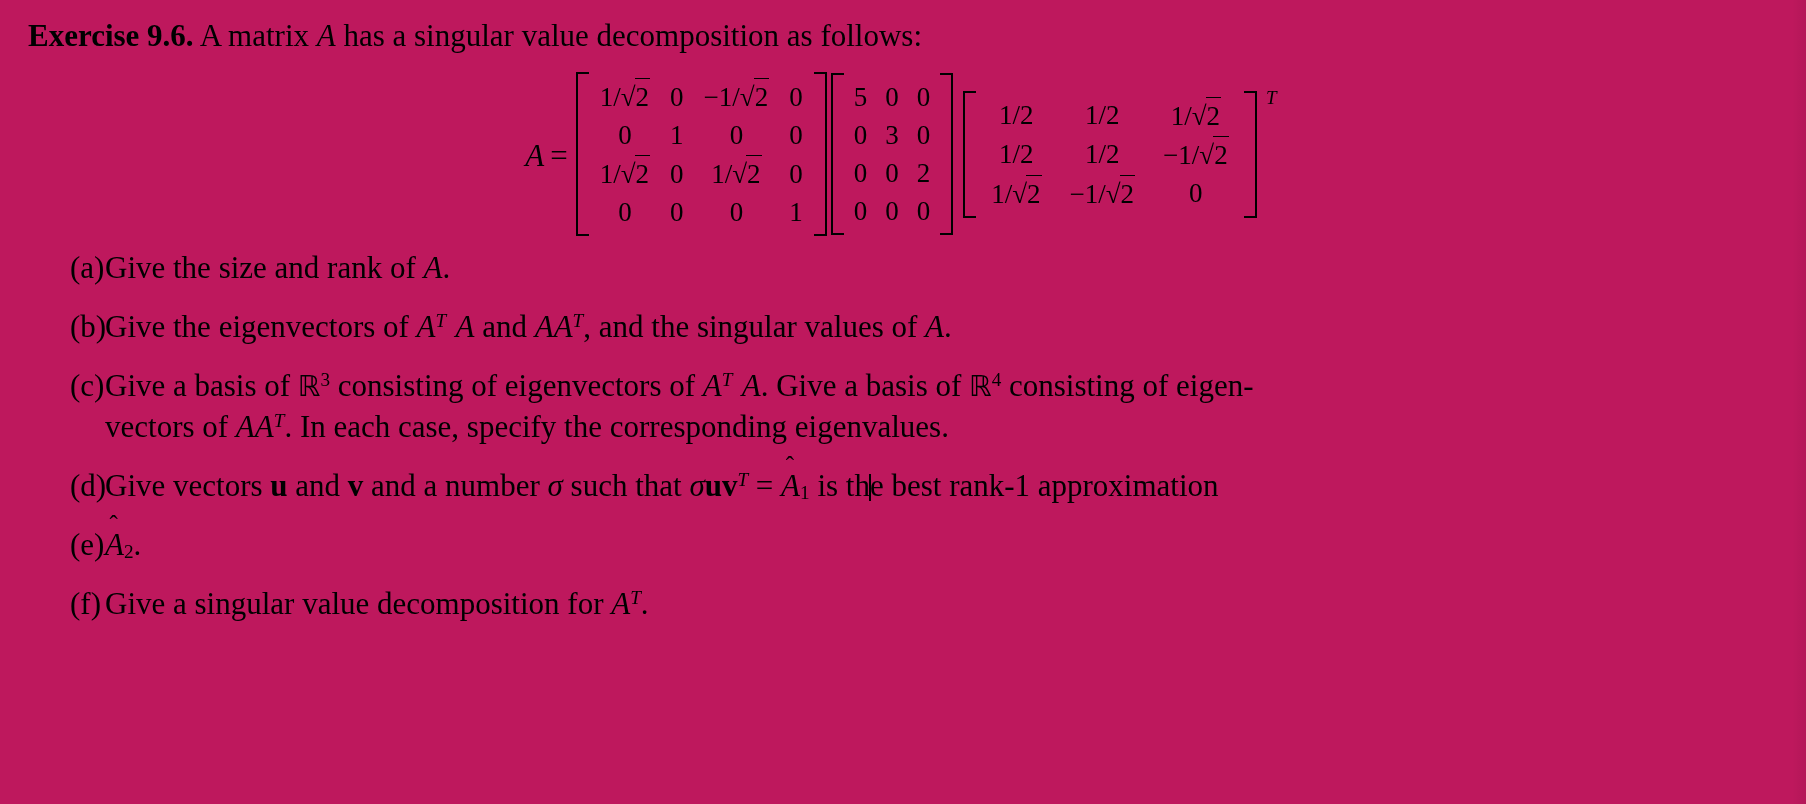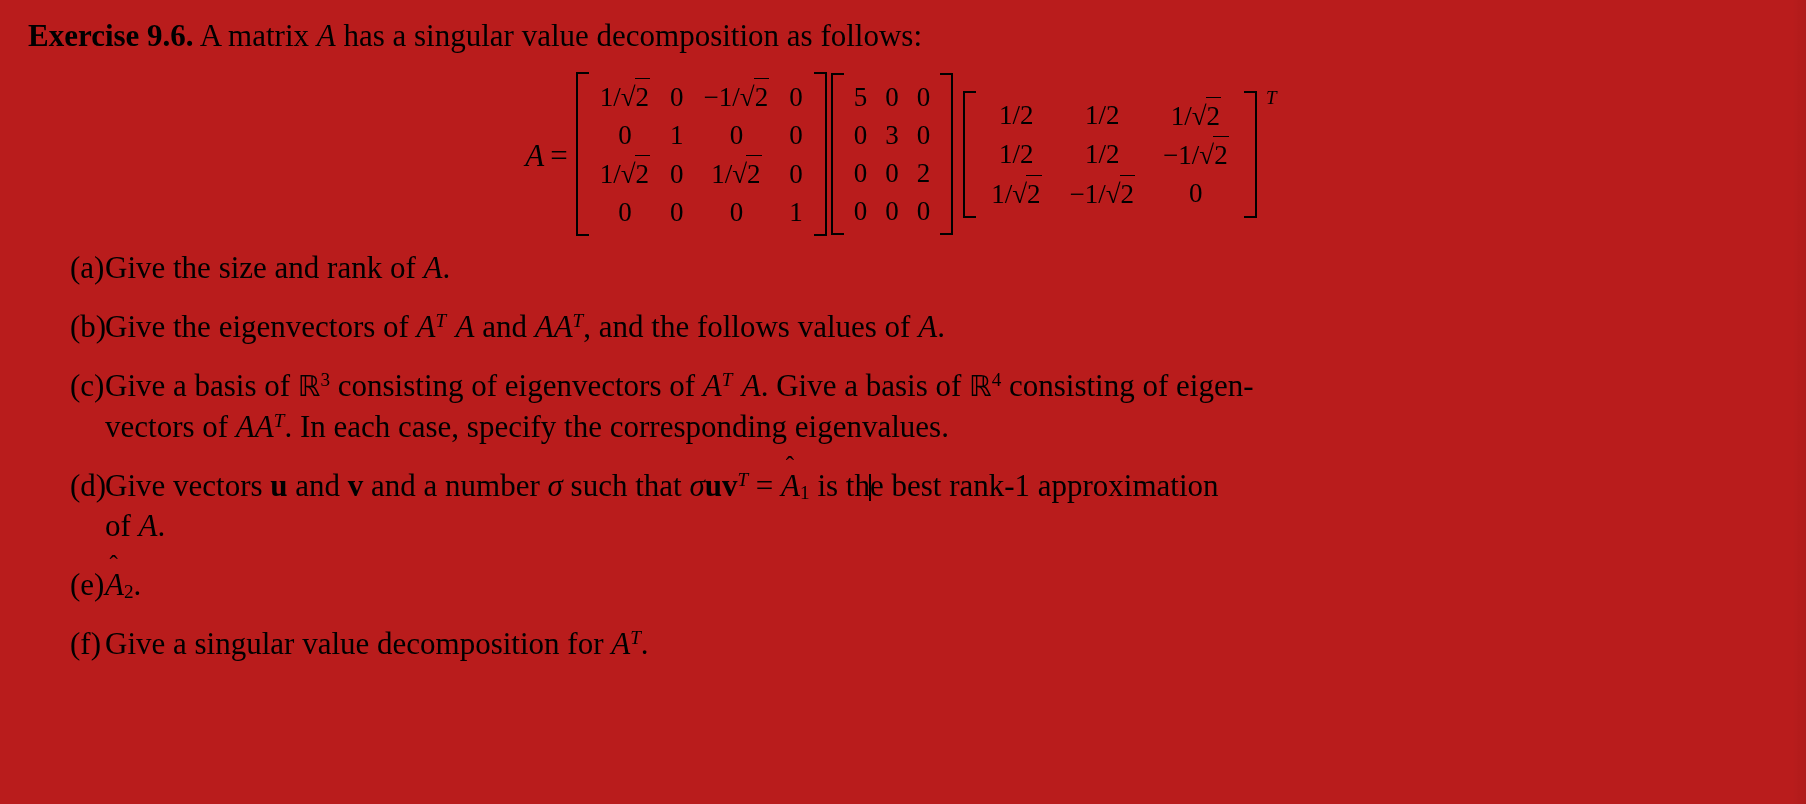--- a/index.html
+++ b/index.html
@@ -12,21 +12,21 @@
     height: 804px;
     overflow: hidden;
     font-family: "Liberation Serif", "DejaVu Serif", serif;
     color: #000000;
     position: relative;
   }
   .page {
     position: relative;
     width: 1806px;
     height: 804px;
-    background: #b91c1c;
+    background: #be185d;
   }
 
   
   .exercise-line {
     position: absolute;
     left: 28px;
     top: 16px;
     font-size: 31px;
     line-height: 40px;
     white-space: nowrap;
@@ -340,35 +340,34 @@
   <div class="items" id="items-root">
       <div class="item" style="margin-top: 0px;">
         <div class="item-marker">(a)</div>
         <div class="item-body">
           <div class="item-line"><span>Give the size and rank of </span><span class="mi">A</span><span>.</span></div>
         </div>
       </div>
       <div class="item" style="margin-top: 19px;">
         <div class="item-marker">(b)</div>
         <div class="item-body">
-          <div class="item-line"><span>Give the eigenvectors of </span><span><span class="mi">A</span><sup class="tr">T</sup></span><span class="sp"></span><span class="mi">A</span><span> and </span><span class="mi">AA</span><sup class="tr">T</sup><span>, and the follows values of </span><span class="mi">A</span><span>.</span></div>
+          <div class="item-line"><span>Give the eigenvectors of </span><span><span class="mi">A</span><sup class="tr">T</sup></span><span class="sp"></span><span class="mi">A</span><span> and </span><span class="mi">AA</span><sup class="tr">T</sup><span>, and the singular values of </span><span class="mi">A</span><span>.</span></div>
         </div>
       </div>
       <div class="item" style="margin-top: 19px;">
         <div class="item-marker">(c)</div>
         <div class="item-body">
           <div class="item-line"><span>Give a basis of </span><span><span class="bbR">ℝ</span><sup class="num">3</sup></span><span> consisting of eigenvectors of </span><span><span class="mi">A</span><sup class="tr">T</sup></span><span class="sp"></span><span class="mi">A</span><span>. Give a basis of </span><span><span class="bbR">ℝ</span><sup class="num">4</sup></span><span> consisting of eigen-</span></div>
           <div class="item-line"><span>vectors of </span><span class="mi">AA</span><sup class="tr">T</sup><span>. In each case, specify the corresponding eigenvalues.</span></div>
         </div>
       </div>
       <div class="item" style="margin-top: 19px;">
         <div class="item-marker">(d)</div>
         <div class="item-body">
           <div class="item-line"><span>Give vectors </span><span class="vecbold">u</span><span> and </span><span class="vecbold">v</span><span> and a number </span><span class="sigma">σ</span><span> such that </span><span class="sigma">σ</span><span class="vecbold">uv</span><sup class="tr">T</sup><span> = </span><span><span class="hatA"><span class="hat">ˆ</span>A</span><sub class="num">1</sub></span><span> is th</span><span class="caret"></span><span>e best rank-1 approximation</span></div>
-          <div class="item-line"><span>of </span><span class="mi">A</span><span>.</span></div>
         </div>
       </div>
       <div class="item" style="margin-top: 19px;">
         <div class="item-marker">(e)</div>
         <div class="item-body">
           <div class="item-line"><span><span class="hatA"><span class="hat">ˆ</span>A</span><sub class="num">2</sub></span><span>.</span></div>
         </div>
       </div>
       <div class="item" style="margin-top: 19px;">
         <div class="item-marker">(f)</div>

